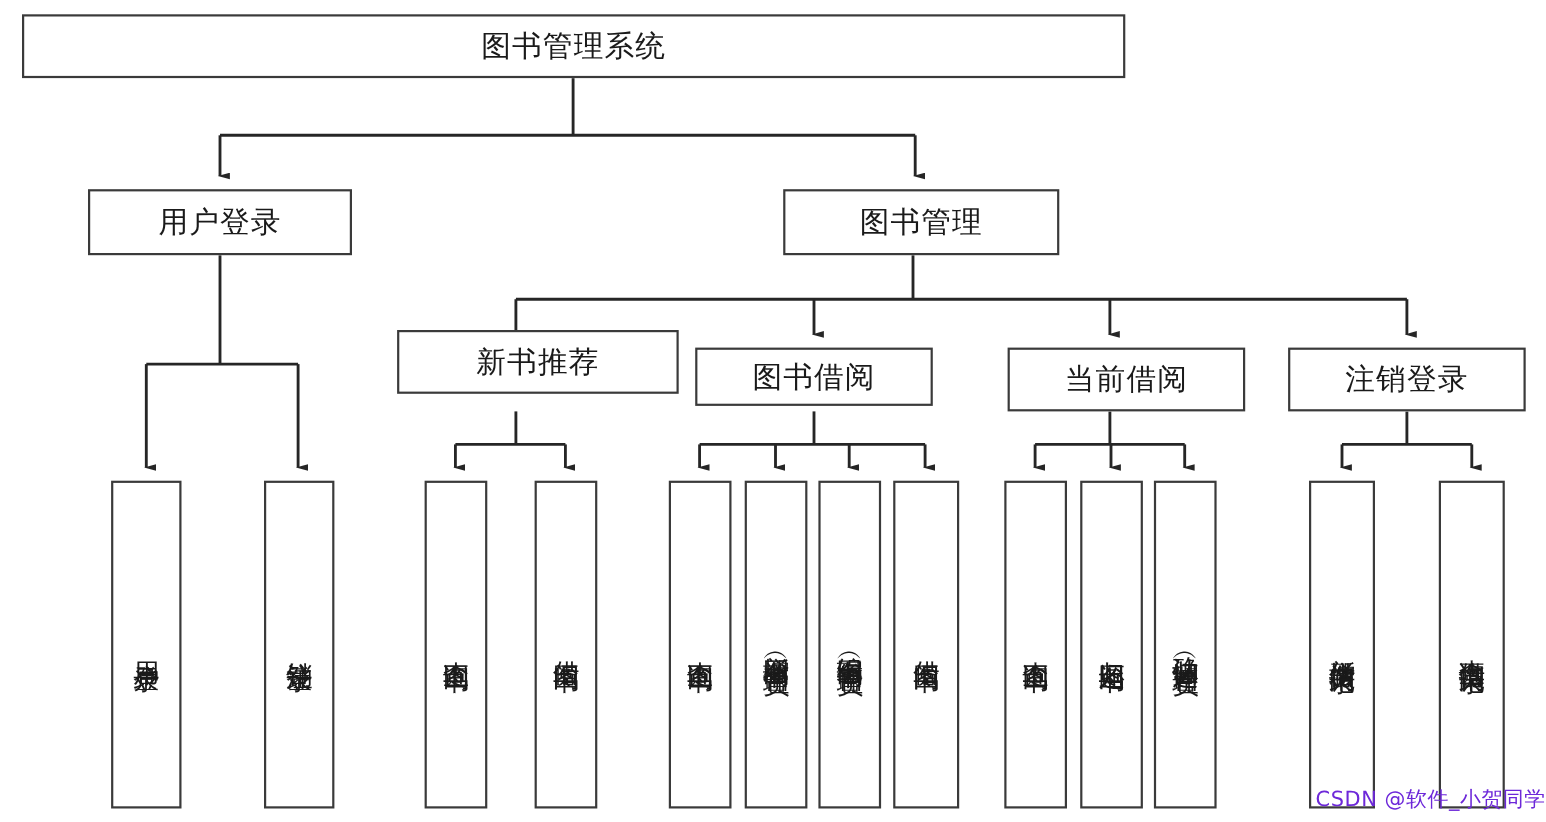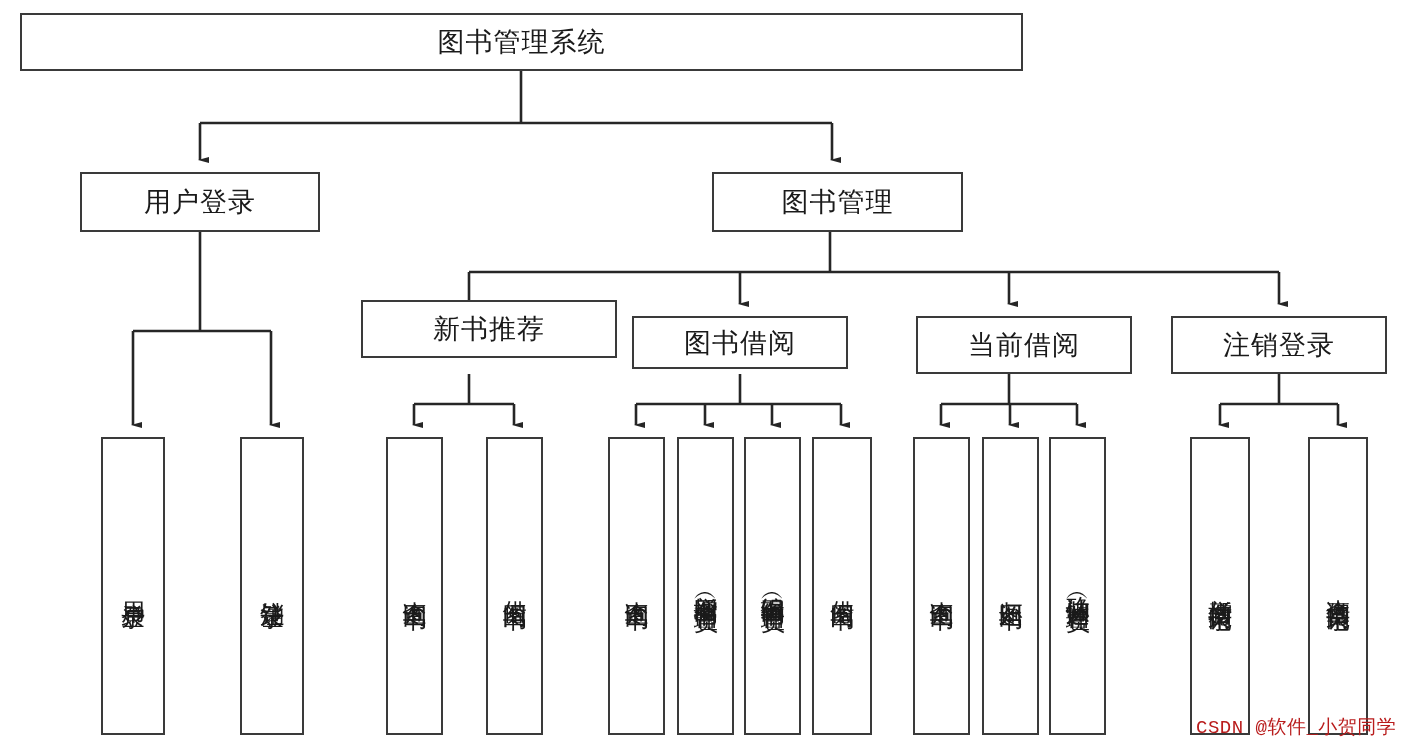--- a/index.html
+++ b/index.html
@@ -50,25 +50,24 @@
     padding-bottom: 4px;
   }
   .node.vertical .vtext {
     writing-mode: vertical-rl;
     text-orientation: upright;
     white-space: nowrap;
     letter-spacing: 2px;
   }
   .watermark {
     position: absolute;
-    color: #b91c1c;
+    color: #6d28d9;
     font-size: 19px;
     letter-spacing: 0.5px;
     white-space: nowrap;
-    font-family: Liberation Mono, monospace;
   }
 </style>
 </head>
 <body>
 
 <div id="canvas">
 
   <svg class="edges" viewBox="0 0 1405 747">
     <defs>
       <marker id="arrow" markerWidth="10" markerHeight="12" refX="3" refY="9" orient="auto" markerUnits="userSpaceOnUse">

